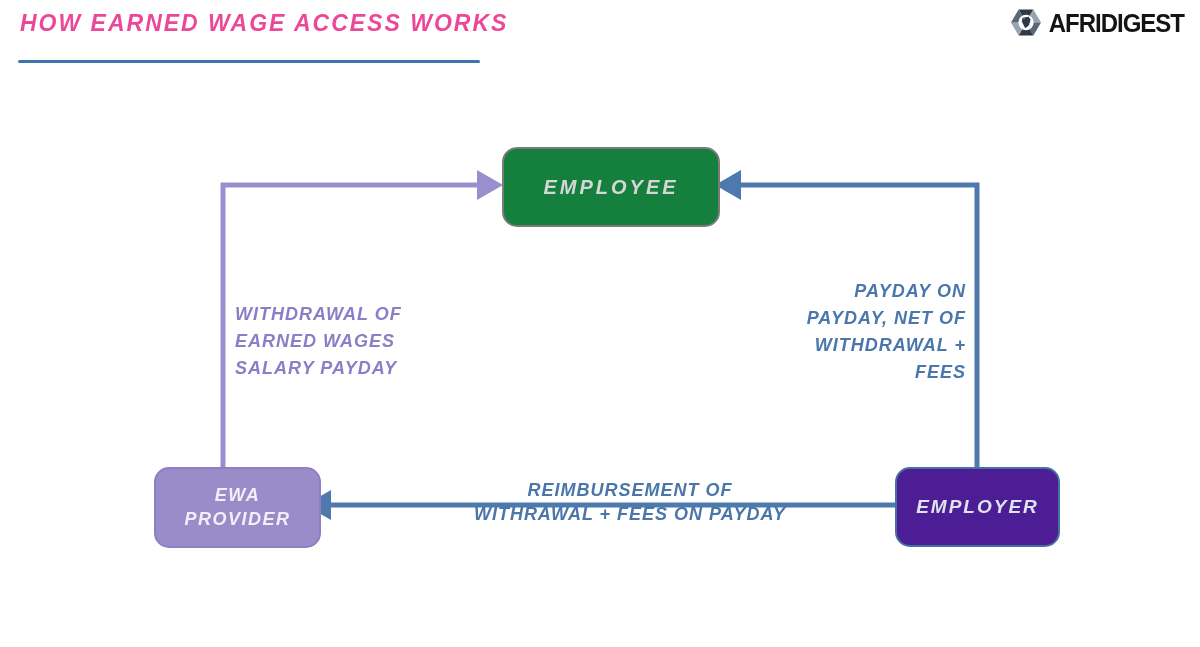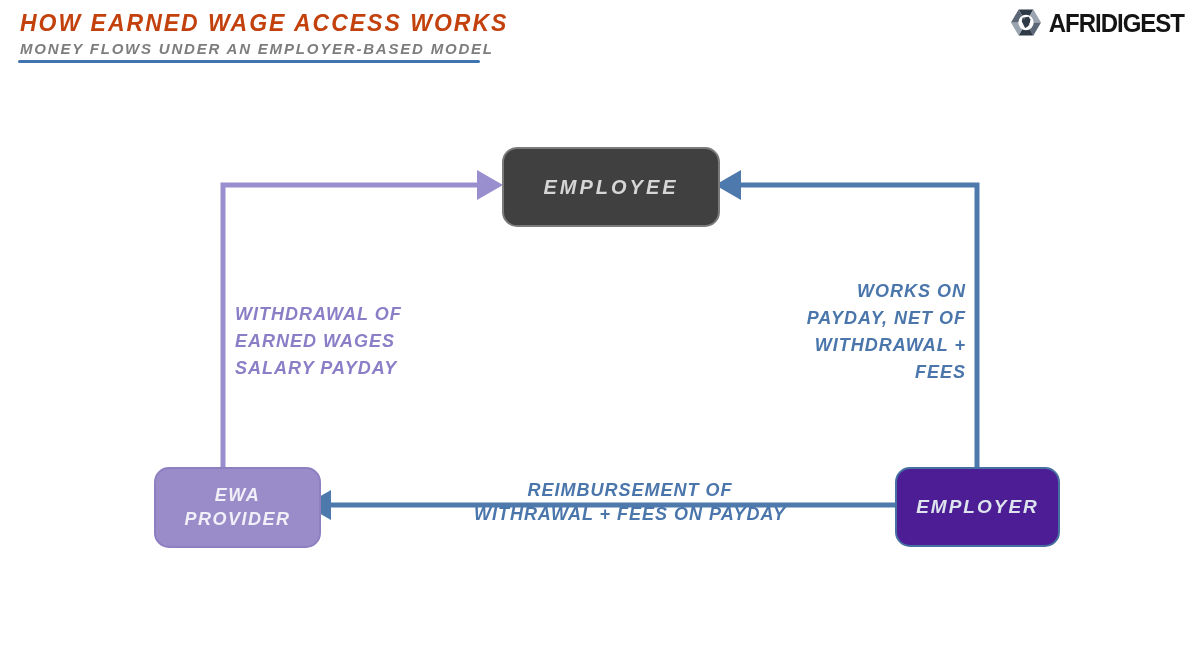--- a/index.html
+++ b/index.html
@@ -14,21 +14,21 @@
 
   
   .title {
     position: absolute;
     left: 20px; top: 10px;
     margin: 0;
     font-size: 23px;
     font-weight: bold;
     font-style: italic;
     letter-spacing: 2px;
-    color: #c2410c;
+    color: #ec4899;
     white-space: nowrap;
   }
   .subtitle {
     position: absolute;
     left: 20px; top: 40px;
     margin: 0;
     font-size: 15px;
     font-weight: bold;
     font-style: italic;
     letter-spacing: 1.8px;
@@ -74,21 +74,21 @@
     display: flex;
     align-items: center;
     justify-content: center;
     font-weight: bold;
     font-style: italic;
     text-align: center;
   }
   .node-employee {
     left: 502px; top: 147px;
     width: 214px; height: 76px;
-    background: #404040;
+    background: #15803d;
     border: 2px solid #7b7b7b;
     color: #d6d6d6;
     font-size: 20px;
     letter-spacing: 3px;
   }
   .node-ewa {
     left: 154px; top: 467px;
     width: 163px; height: 77px;
     background: #998cc9;
     border: 2px solid #8d7fc0;
@@ -141,21 +141,20 @@
     color: #4a76ab;
   }
   .label-reimbursement span + span { margin-top: 2px; }
 </style>
 </head>
 <body>
 
 <div class="canvas">
 
   <h1 class="title">HOW EARNED WAGE ACCESS WORKS</h1>
-  <h2 class="subtitle">MONEY FLOWS UNDER AN EMPLOYER-BASED MODEL</h2>
   <div class="subtitle-underline"></div>
 
   <div class="logo">
     <svg class="logo-icon" viewBox="0 0 100 90" aria-hidden="true">
       <polygon points="27,4 73,4 50,45" fill="#2f3a47"></polygon>
       <polygon points="73,4 97,45 50,45" fill="#9aa4b0"></polygon>
       <polygon points="97,45 73,86 50,45" fill="#5b6776"></polygon>
       <polygon points="73,86 27,86 50,45" fill="#2f3a47"></polygon>
       <polygon points="27,86 3,45 50,45" fill="#9aa4b0"></polygon>
       <polygon points="3,45 27,4 50,45" fill="#5b6776"></polygon>
@@ -189,21 +188,21 @@
     <span>EMPLOYER</span>
   </div>
 
   <div class="edge-label label-withdrawal">
     <span>WITHDRAWAL OF</span>
     <span>EARNED WAGES</span>
     <span>SALARY PAYDAY</span>
   </div>
 
   <div class="edge-label label-salary">
-    <span>WORKS ON</span>
+    <span>PAYDAY ON</span>
     <span>PAYDAY, NET OF</span>
     <span>WITHDRAWAL +</span>
     <span>FEES</span>
   </div>
 
   <div class="edge-label label-reimbursement">
     <span>REIMBURSEMENT OF</span>
     <span>WITHRAWAL + FEES ON PAYDAY</span>
   </div>
 

